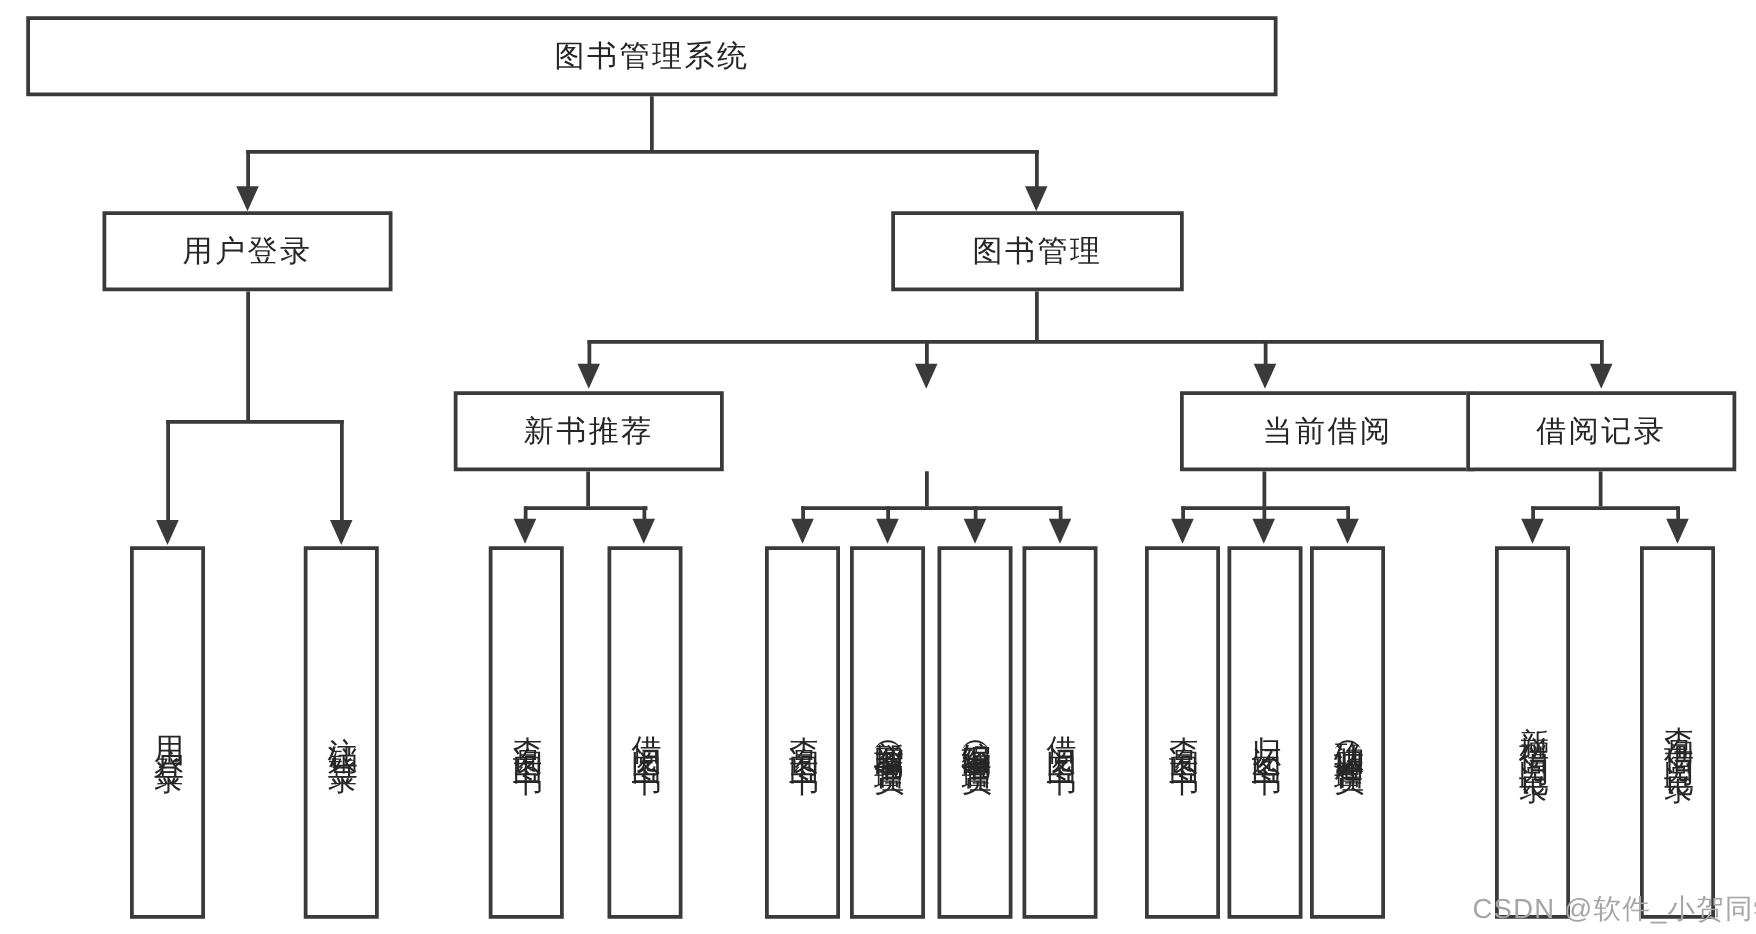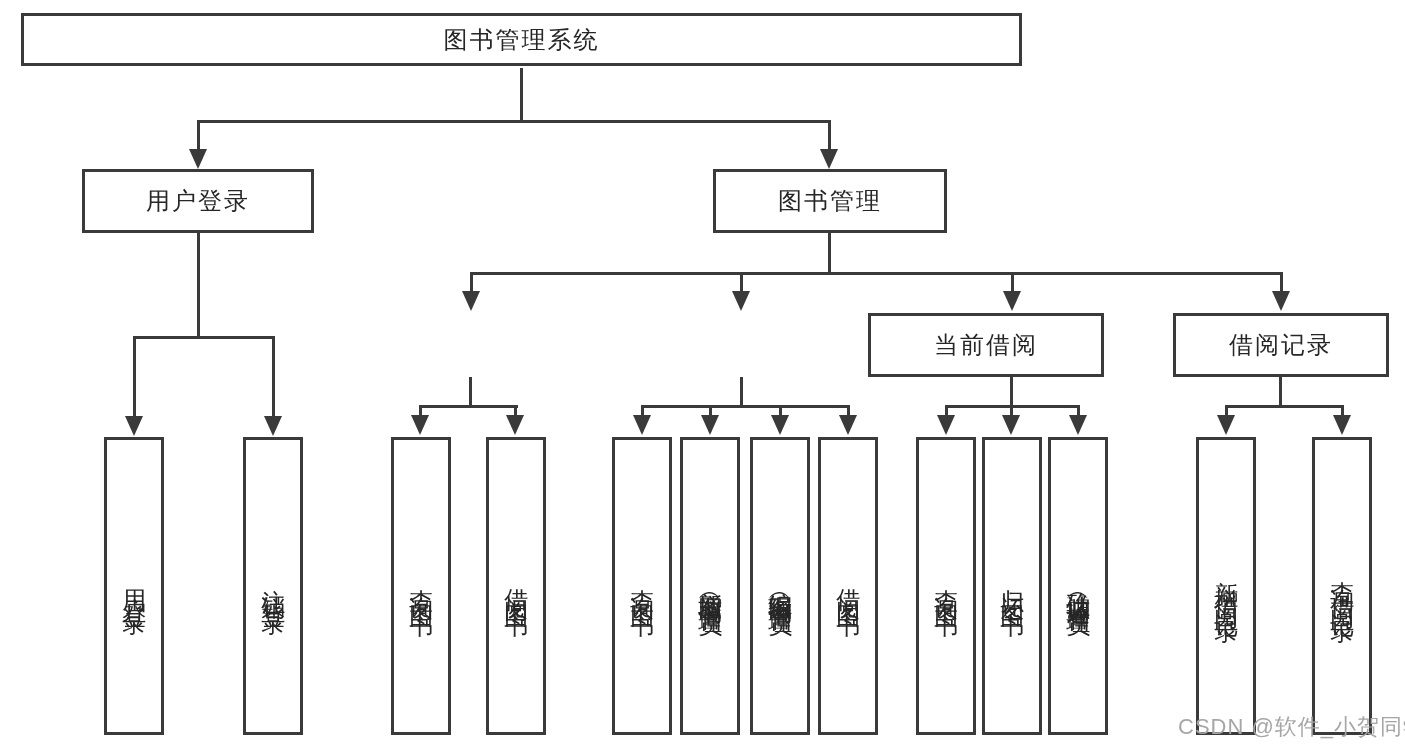--- a/index.html
+++ b/index.html
@@ -95,32 +95,35 @@
   <div class="vline" style="left:1077px;top:405px;height:12px"></div>
   <div class="ahead" style="left:1069px;top:415px"></div>
 
   <div class="vline" style="left:1279px;top:377px;height:28px"></div>
   <div class="hline" style="left:1225px;top:405px;width:118px"></div>
   <div class="vline" style="left:1225px;top:405px;height:12px"></div>
   <div class="ahead" style="left:1217px;top:415px"></div>
   <div class="vline" style="left:1341px;top:405px;height:12px"></div>
   <div class="ahead" style="left:1333px;top:415px"></div>
 
-  <div class="node" style="left:21px;top:13px;width:1001px;height:53px">
+  <div class="node" style="left:21px;top:13px;width:1001px;height:64px">
     <span class="htext">图书管理系统</span>
   </div>
 
   <div class="node" style="left:82px;top:169px;width:232px;height:64px">
     <span class="htext">用户登录</span>
   </div>
   <div class="node" style="left:713px;top:169px;width:234px;height:64px">
     <span class="htext">图书管理</span>
   </div>
 
-  <div class="node" style="left:868px;top:313px;width:236px;height:64px">
+  <div class="node" style="left:363px;top:313px;width:216px;height:64px">
+    <span class="htext">新书推荐</span>
+  </div>
+  <div class="node" style="left:944px;top:313px;width:236px;height:64px">
     <span class="htext">当前借阅</span>
   </div>
   <div class="node" style="left:1173px;top:313px;width:216px;height:64px">
     <span class="htext">借阅记录</span>
   </div>
 
   <div class="node" style="left:104px;top:437px;width:60px;height:298px">
     <span class="vtext">用户登录</span>
   </div>
   <div class="node" style="left:243px;top:437px;width:60px;height:298px">

